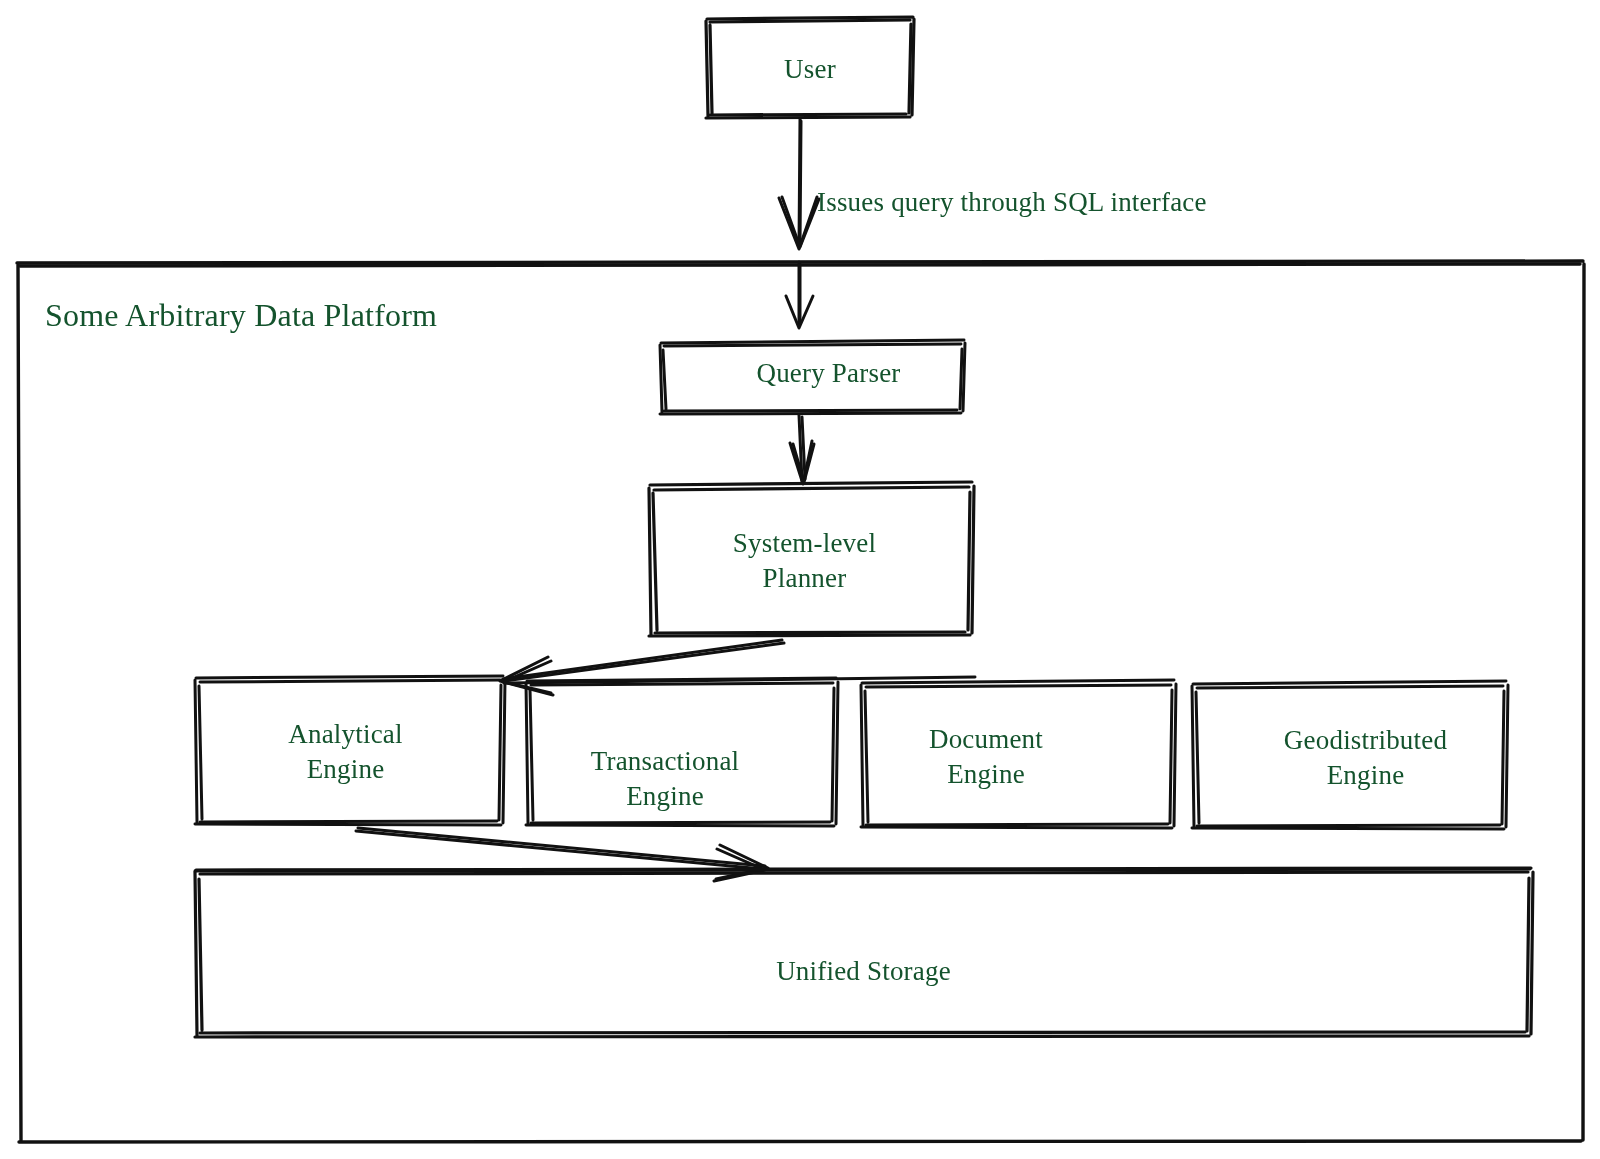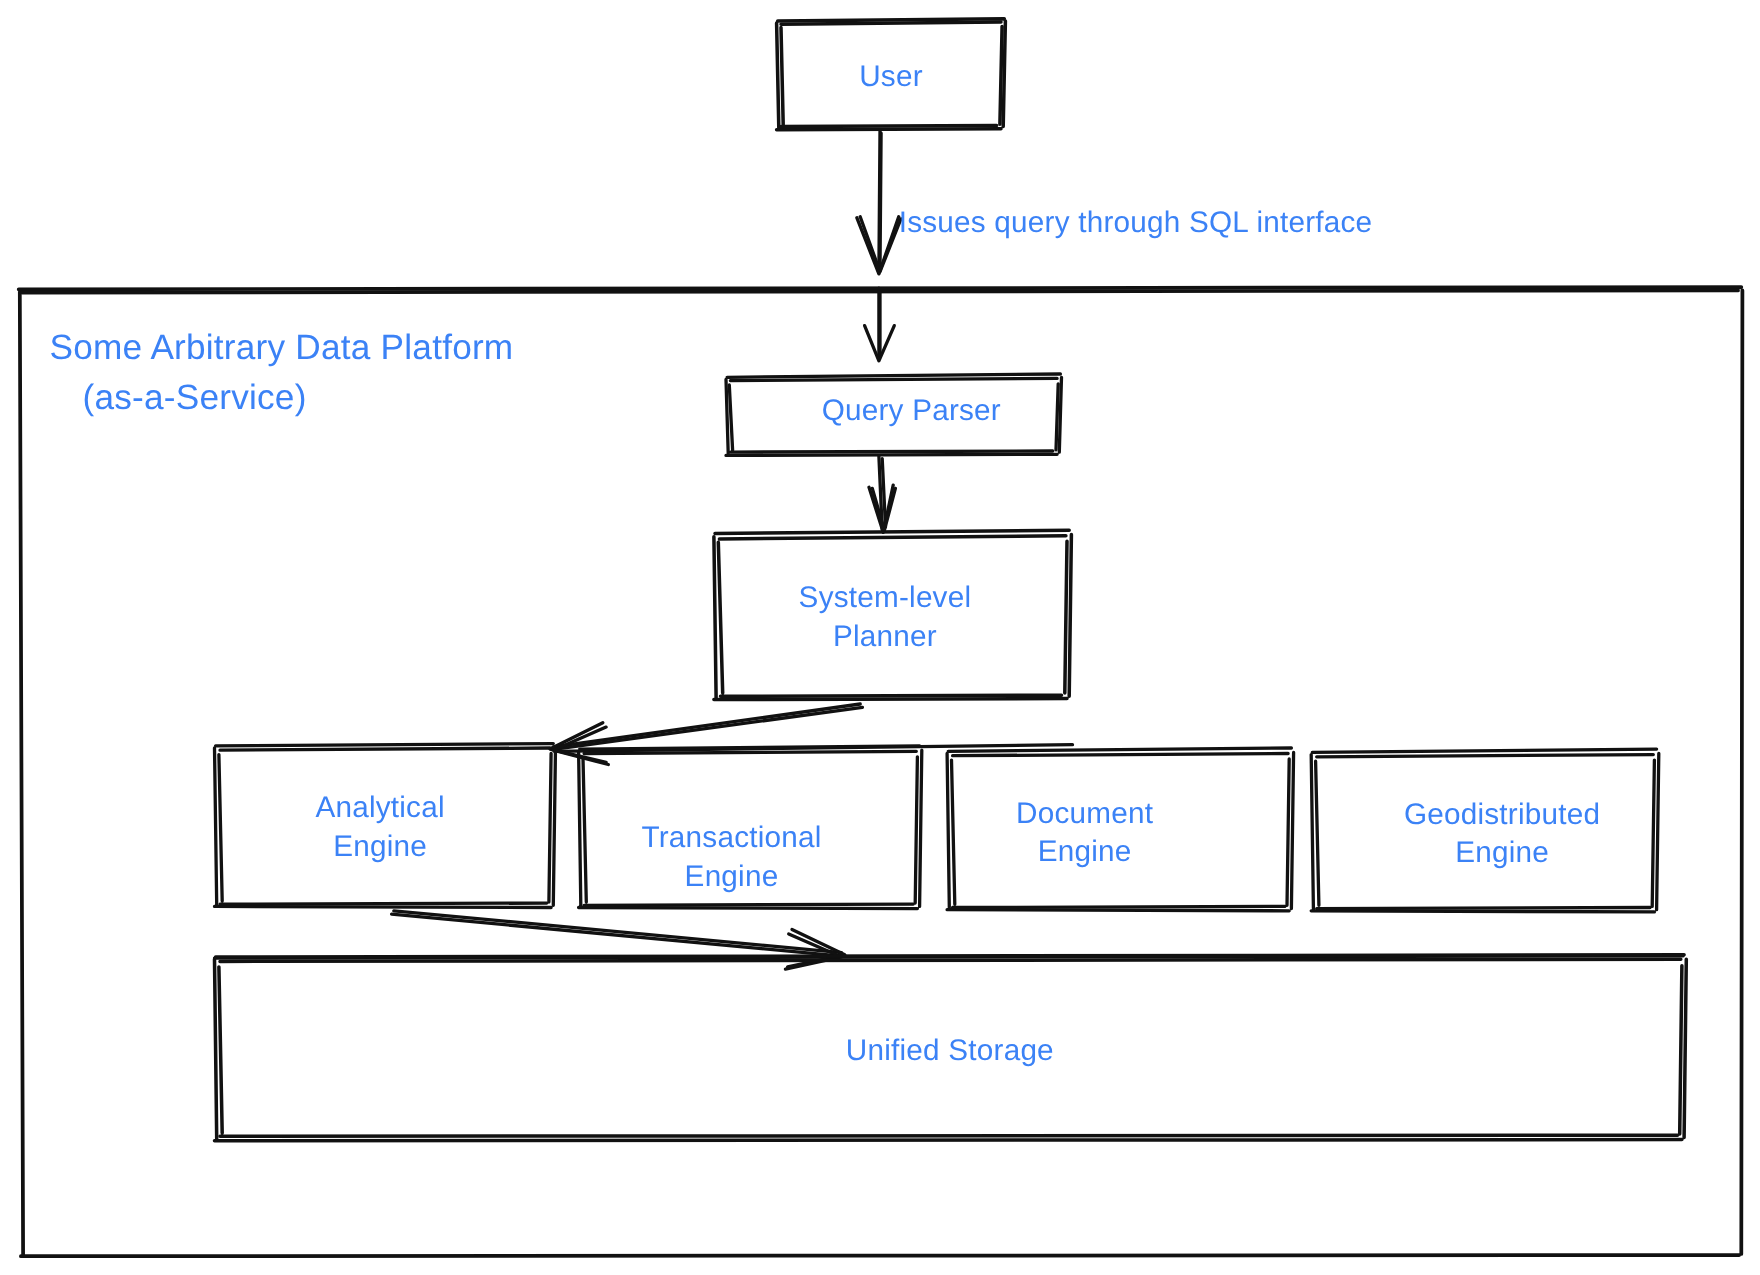--- a/index.html
+++ b/index.html
@@ -16,22 +16,22 @@
     font-family: "DejaVu Sans", sans-serif;
   }
   #sketch {
     position: absolute;
     left: 0; top: 0;
     width: 1600px;
     height: 1159px;
   }
   .lbl {
     position: absolute;
-    color: #3b82f6;
-    font-family: Liberation Sans, sans-serif;
+    color: #14532d;
+    font-family: Liberation Serif, serif;
     text-align: center;
     line-height: 1.28;
     white-space: pre-line;
     letter-spacing: 0.2px;
     user-select: none;
   }
   .box-label {
     font-size: 27px;
   }
   .platform-label {
@@ -43,20 +43,21 @@
     display: block;
     padding-left: 30px;
   }
   .edge-label {
     font-size: 27px;
     text-align: left;
     white-space: nowrap;
   }
   .storage-label {
     font-size: 27px;
+    margin-top: 16px;
   }
 </style>
 </head>
 <body>
 
 <div id="canvas">
 
   <svg id="sketch" viewBox="0 0 1600 1159" aria-hidden="true">
     <g fill="none" stroke="#111111" stroke-linecap="round" stroke-linejoin="round">
 
@@ -138,21 +139,21 @@
         <path d="M200 874 L1528 872 M1529 878 L1527 1031 M1525 1032 L200 1033 M202 1030 L199 879"></path>
       </g>
 
     </g>
   </svg>
 
   <div class="lbl box-label" style="left:707px; top:52px; width:206px;">User</div>
 
   <div class="lbl edge-label" style="left:817px; top:167px;margin-top:18px;">Issues query through SQL interface</div>
 
-  <div class="lbl platform-label" style="left:45px; top:292px; width:540px;"><span class="ln1">Some Arbitrary Data Platform</span><span class="ln2">(as-a-Service)</span></div>
+  <div class="lbl platform-label" style="left:45px; top:292px; width:540px;"><span class="ln1">Some Arbitrary Data Platform</span></div>
 
   <div class="lbl box-label" style="left:661px; top:356px; width:303px;margin-left:16px;">Query Parser</div>
 
   <div class="lbl box-label" style="left:650px; top:526px; width:309px;">System-level
 Planner</div>
 
   <div class="lbl box-label" style="left:196px; top:717px; width:299px;">Analytical
 Engine</div>
 
   <div class="lbl box-label" style="left:527px; top:744px; width:276px;">Transactional

